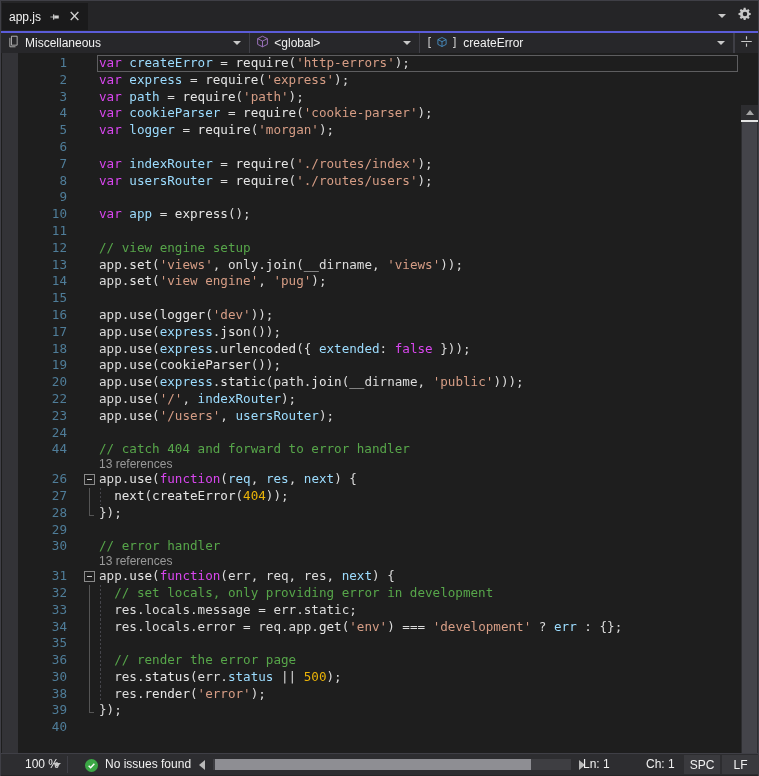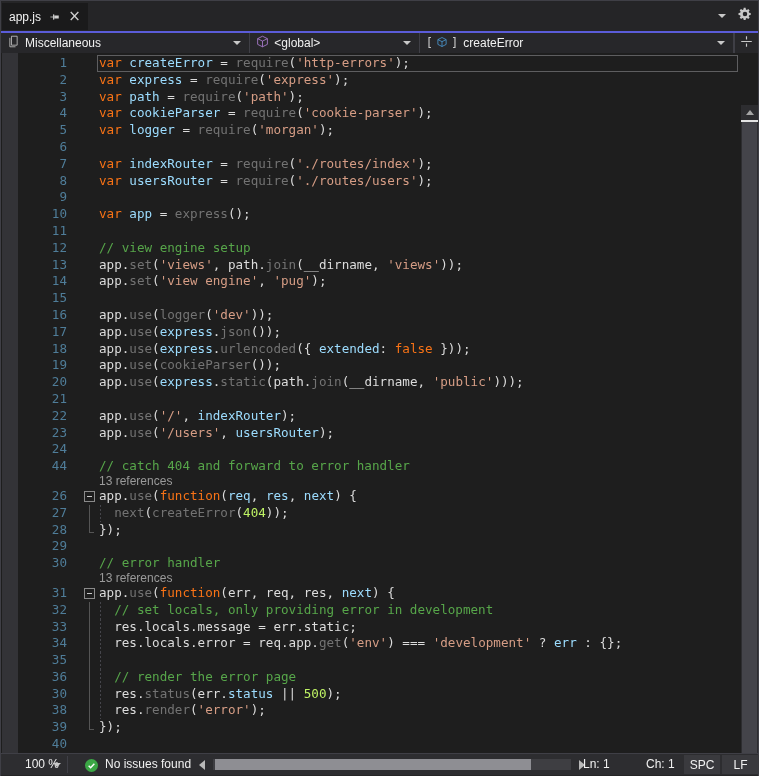--- a/index.html
+++ b/index.html
@@ -38,22 +38,22 @@
   .ln{position:absolute;left:0;top:0;width:66px;text-align:right;color:#4F7D99;}
   .code{position:absolute;left:98px;top:0;}
   .curline{position:absolute;left:96px;right:3px;top:0;bottom:0;border:1px solid #5E5E60;box-sizing:border-box;}
   .fold{position:absolute;left:83px;top:3px;width:11px;height:11px;border:1px solid #8A8A8A;background:#1E1E1E;box-sizing:border-box;}
   .fold::after{content:"";position:absolute;left:2px;right:2px;top:4px;height:1px;background:#C8C8C8;}
   .oline{position:absolute;left:88px;top:0;bottom:0;width:1px;background:#555;}
   .oline.end{bottom:6px;}
   .ocorner{position:absolute;left:88px;top:10px;width:5px;height:1px;background:#555;}
   .iguide{position:absolute;left:99px;top:0;bottom:0;width:1px;
           background-image:linear-gradient(#45454B 50%,transparent 50%);background-size:1px 4px;}
-  .tk-k{color:#f97316}.tk-v{color:#9CDCFE}.tk-f{color:#737373}.tk-s{color:#D69D85}
-  .tk-c{color:#57A64A}.tk-n{color:#bef264}.tk-p{color:#DCDCDC}
+  .tk-k{color:#d946ef}.tk-v{color:#9CDCFE}.tk-f{color:#e5e5e5}.tk-s{color:#D69D85}
+  .tk-c{color:#57A64A}.tk-n{color:#eab308}.tk-p{color:#DCDCDC}
 
   
   #vscroll{position:absolute;right:0;top:52px;width:17px;height:700px;background:#2D2D30;}
   .varrow{position:absolute;left:0;width:17px;height:15px;display:flex;align-items:center;justify-content:center;}
   .tri-up-s{width:0;height:0;border-left:4px solid transparent;border-right:4px solid transparent;border-bottom:5px solid #A6A6A6;}
   #vthumb{position:absolute;left:1px;right:1px;top:17px;bottom:16px;background:#44444A;}
   #caret-marker{position:absolute;left:0;right:0;top:15px;height:2px;background:#E4E4E4;}
 
   
   #statusbar{position:absolute;left:0;top:752px;width:100%;height:21px;background:#2D2D30;border-top:1px solid #3F3F46;box-sizing:content-box;}
@@ -151,29 +151,28 @@
         <div class="row"><span class="ln">3</span><span class="code"><span class="tk-k">var </span><span class="tk-v">path</span><span class="tk-p"> = </span><span class="tk-f">require</span><span class="tk-p">(</span><span class="tk-s">'path'</span><span class="tk-p">);</span></span></div>
         <div class="row"><span class="ln">4</span><span class="code"><span class="tk-k">var </span><span class="tk-v">cookieParser</span><span class="tk-p"> = </span><span class="tk-f">require</span><span class="tk-p">(</span><span class="tk-s">'cookie-parser'</span><span class="tk-p">);</span></span></div>
         <div class="row"><span class="ln">5</span><span class="code"><span class="tk-k">var </span><span class="tk-v">logger</span><span class="tk-p"> = </span><span class="tk-f">require</span><span class="tk-p">(</span><span class="tk-s">'morgan'</span><span class="tk-p">);</span></span></div>
         <div class="row"><span class="ln">6</span><span class="code"></span></div>
         <div class="row"><span class="ln">7</span><span class="code"><span class="tk-k">var </span><span class="tk-v">indexRouter</span><span class="tk-p"> = </span><span class="tk-f">require</span><span class="tk-p">(</span><span class="tk-s">'./routes/index'</span><span class="tk-p">);</span></span></div>
         <div class="row"><span class="ln">8</span><span class="code"><span class="tk-k">var </span><span class="tk-v">usersRouter</span><span class="tk-p"> = </span><span class="tk-f">require</span><span class="tk-p">(</span><span class="tk-s">'./routes/users'</span><span class="tk-p">);</span></span></div>
         <div class="row"><span class="ln">9</span><span class="code"></span></div>
         <div class="row"><span class="ln">10</span><span class="code"><span class="tk-k">var </span><span class="tk-v">app</span><span class="tk-p"> = </span><span class="tk-f">express</span><span class="tk-p">();</span></span></div>
         <div class="row"><span class="ln">11</span><span class="code"></span></div>
         <div class="row"><span class="ln">12</span><span class="code"><span class="tk-c">// view engine setup</span></span></div>
-        <div class="row"><span class="ln">13</span><span class="code"><span class="tk-p">app.</span><span class="tk-f">set</span><span class="tk-p">(</span><span class="tk-s">'views'</span><span class="tk-p">, path.</span><span class="tk-f">join</span><span class="tk-p">(__dirname, </span><span class="tk-s">'views'</span><span class="tk-p">));</span></span></div>
+        <div class="row"><span class="ln">13</span><span class="code"><span class="tk-p">app.</span><span class="tk-f">set</span><span class="tk-p">(</span><span class="tk-s">'views'</span><span class="tk-p">, only.</span><span class="tk-f">join</span><span class="tk-p">(__dirname, </span><span class="tk-s">'views'</span><span class="tk-p">));</span></span></div>
         <div class="row"><span class="ln">14</span><span class="code"><span class="tk-p">app.</span><span class="tk-f">set</span><span class="tk-p">(</span><span class="tk-s">'view engine'</span><span class="tk-p">, </span><span class="tk-s">'pug'</span><span class="tk-p">);</span></span></div>
         <div class="row"><span class="ln">15</span><span class="code"></span></div>
         <div class="row"><span class="ln">16</span><span class="code"><span class="tk-p">app.</span><span class="tk-f">use</span><span class="tk-p">(</span><span class="tk-f">logger</span><span class="tk-p">(</span><span class="tk-s">'dev'</span><span class="tk-p">));</span></span></div>
         <div class="row"><span class="ln">17</span><span class="code"><span class="tk-p">app.</span><span class="tk-f">use</span><span class="tk-p">(</span><span class="tk-v">express</span><span class="tk-p">.</span><span class="tk-f">json</span><span class="tk-p">());</span></span></div>
         <div class="row"><span class="ln">18</span><span class="code"><span class="tk-p">app.</span><span class="tk-f">use</span><span class="tk-p">(</span><span class="tk-v">express</span><span class="tk-p">.</span><span class="tk-f">urlencoded</span><span class="tk-p">({ </span><span class="tk-v">extended</span><span class="tk-p">: </span><span class="tk-k">false</span><span class="tk-p"> }));</span></span></div>
         <div class="row"><span class="ln">19</span><span class="code"><span class="tk-p">app.</span><span class="tk-f">use</span><span class="tk-p">(</span><span class="tk-f">cookieParser</span><span class="tk-p">());</span></span></div>
         <div class="row"><span class="ln">20</span><span class="code"><span class="tk-p">app.</span><span class="tk-f">use</span><span class="tk-p">(</span><span class="tk-v">express</span><span class="tk-p">.</span><span class="tk-f">static</span><span class="tk-p">(path.</span><span class="tk-f">join</span><span class="tk-p">(__dirname, </span><span class="tk-s">'public'</span><span class="tk-p">)));</span></span></div>
-        <div class="row"><span class="ln">21</span><span class="code"></span></div>
         <div class="row"><span class="ln">22</span><span class="code"><span class="tk-p">app.</span><span class="tk-f">use</span><span class="tk-p">(</span><span class="tk-s">'/'</span><span class="tk-p">, </span><span class="tk-v">indexRouter</span><span class="tk-p">);</span></span></div>
         <div class="row"><span class="ln">23</span><span class="code"><span class="tk-p">app.</span><span class="tk-f">use</span><span class="tk-p">(</span><span class="tk-s">'/users'</span><span class="tk-p">, </span><span class="tk-v">usersRouter</span><span class="tk-p">);</span></span></div>
         <div class="row"><span class="ln">24</span><span class="code"></span></div>
         <div class="row"><span class="ln">44</span><span class="code"><span class="tk-c">// catch 404 and forward to error handler</span></span></div>
         <div class="lensrow">13 references</div>
         <div class="row"><div class="fold"></div><span class="ln">26</span><span class="code"><span class="tk-p">app.</span><span class="tk-f">use</span><span class="tk-p">(</span><span class="tk-k">function</span><span class="tk-p">(</span><span class="tk-v">req</span><span class="tk-p">, </span><span class="tk-v">res</span><span class="tk-p">, </span><span class="tk-v">next</span><span class="tk-p">) {</span></span></div>
         <div class="row"><div class="oline"></div><div class="iguide"></div><span class="ln">27</span><span class="code"><span class="tk-p">  </span><span class="tk-f">next</span><span class="tk-p">(</span><span class="tk-f">createError</span><span class="tk-p">(</span><span class="tk-n">404</span><span class="tk-p">));</span></span></div>
         <div class="row"><div class="oline end"></div><div class="ocorner"></div><span class="ln">28</span><span class="code"><span class="tk-p">});</span></span></div>
         <div class="row"><span class="ln">29</span><span class="code"></span></div>
         <div class="row"><span class="ln">30</span><span class="code"><span class="tk-c">// error handler</span></span></div>

